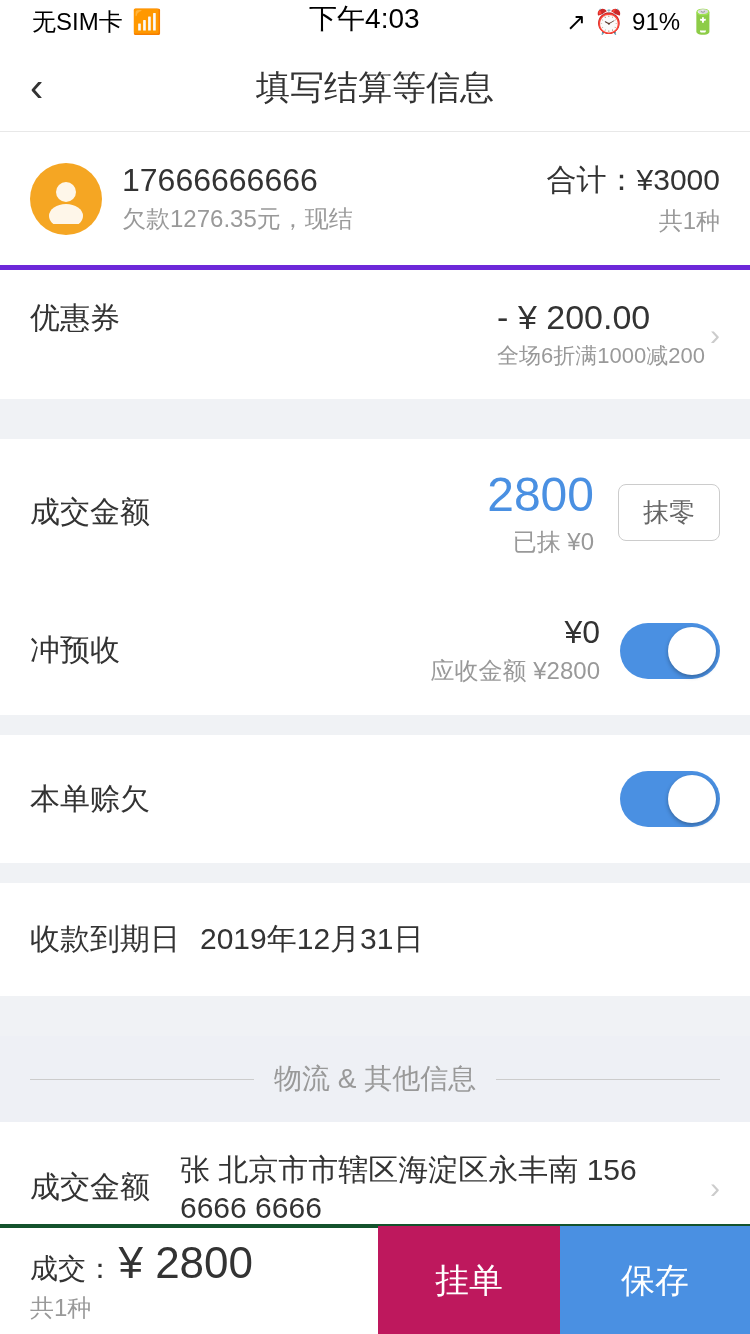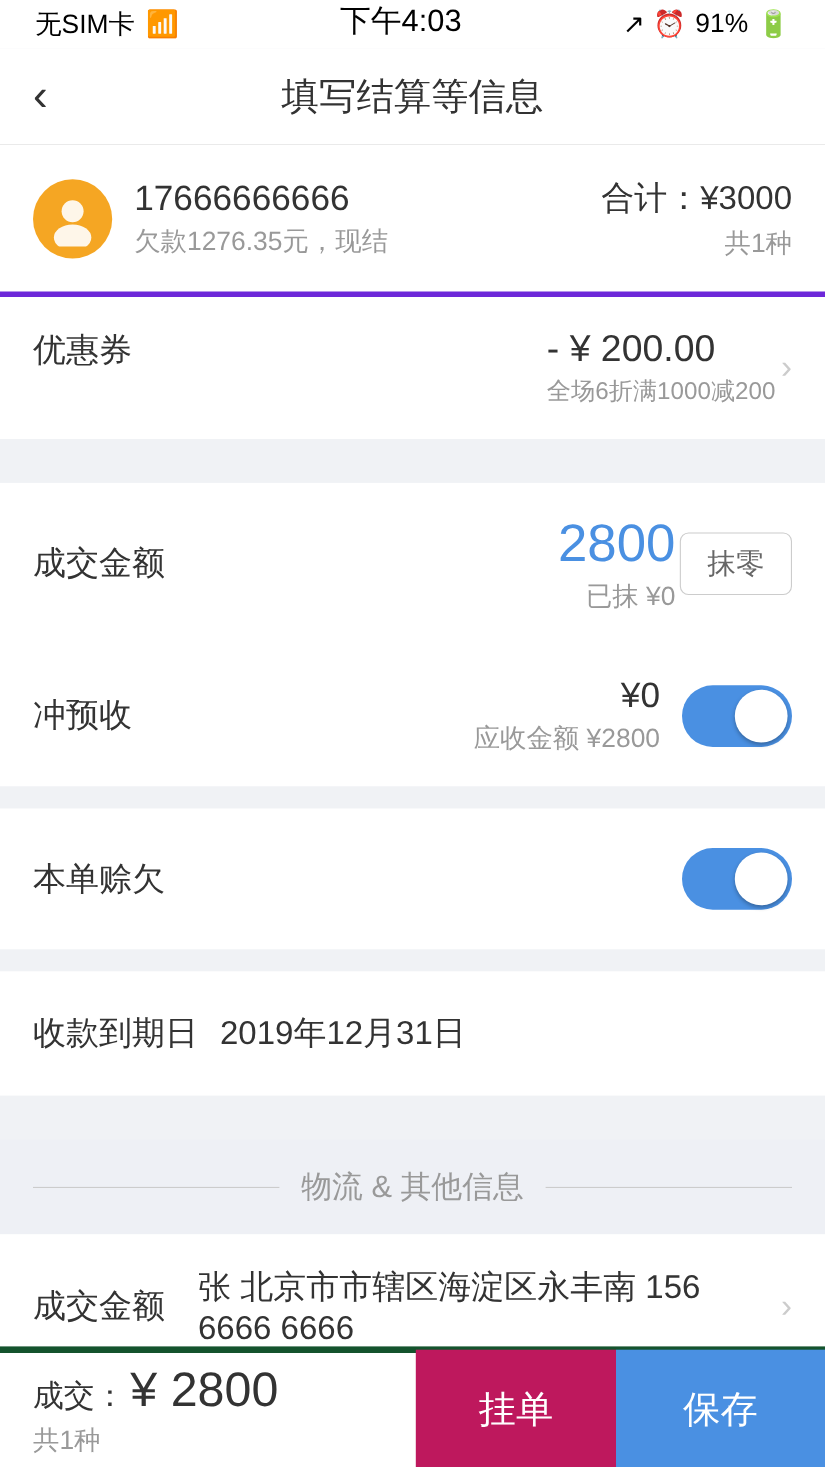--- a/index.html
+++ b/index.html
@@ -101,21 +101,21 @@
 
     
     .amount-section { background: #fff; }
     .amount-row {
       padding: 28px 30px;
       display: flex;
       align-items: center;
       justify-content: space-between;
     }
     .row-label { font-size: 30px; color: #333; }
-    .row-right { display: flex; align-items: center; gap: 4px; }
+    .row-right { display: flex; align-items: center; gap: 24px; }
     .amount-value { font-size: 48px; color: #4a90e2; font-weight: 500; }
     .round-btn {
       border: 1px solid #ccc;
       border-radius: 8px;
       padding: 10px 24px;
       font-size: 26px;
       color: #666;
       background: #fff;
       cursor: pointer;
     }
@@ -202,21 +202,21 @@
     
     .bottom-bar {
       position: fixed;
       bottom: 0;
       left: 0;
       width: 750px;
       height: 110px;
       background: #fff;
       display: flex;
       align-items: center;
-      border-top: 6px solid #14532d;
+      border-top: 4px solid #14532d;
       justify-content: center;
     }
     .bottom-summary {
       flex: 1;
       padding: 0 30px;
     }
     .bottom-total-label { font-size: 28px; color: #333; }
     .bottom-total-amount { font-size: 44px; color: #333; font-weight: 500; display: inline; }
     .bottom-count { font-size: 24px; color: #999; margin-top: 4px; }
     .btn-pending {

